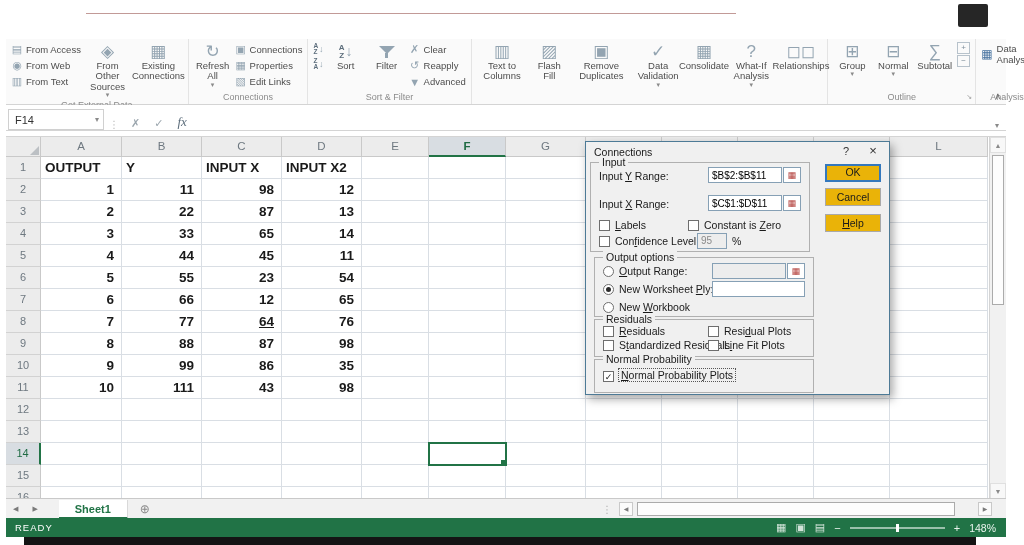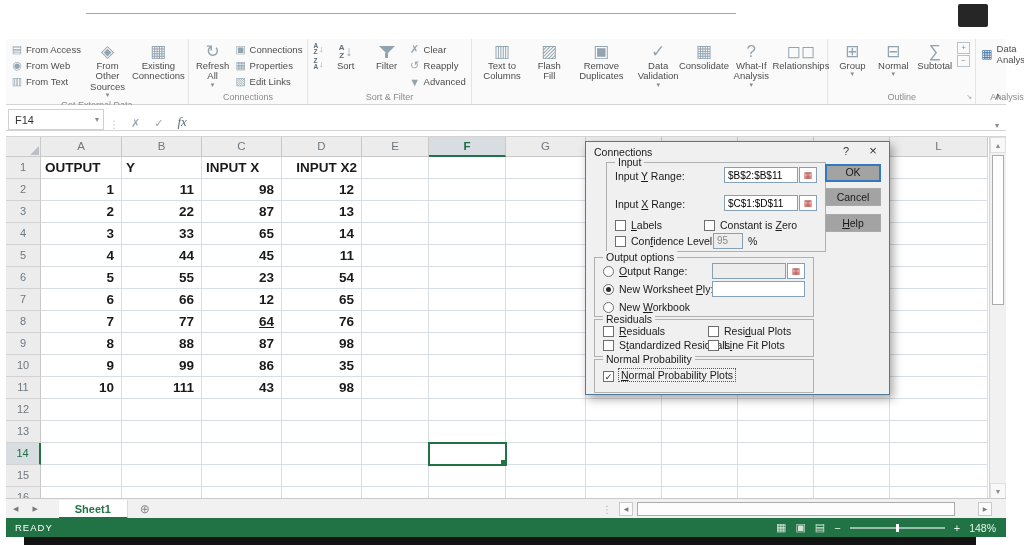--- a/index.html
+++ b/index.html
@@ -75,32 +75,32 @@
   .vs-down{position:absolute;bottom:0;width:100%}
 
   
   .dlg{position:absolute;left:579px;top:4px;width:303px;height:252px;background:#f0f0f0;border:1px solid #4d7a96;
        box-shadow:3px 4px 9px rgba(0,0,0,.35);font-size:10.5px;color:#1a1a1a;z-index:5}
   .dlg-title{position:absolute;left:8px;top:4px}
   .dlg-q{position:absolute;right:36px;top:3px;width:14px;text-align:center;font-size:11px;color:#333}
   .dlg-x{position:absolute;right:9px;top:1px;width:14px;text-align:center;font-size:13px;color:#333}
   .grp{position:absolute;border:1px solid #b0b0b0}
   .grp .lg{position:absolute;top:-7px;left:8px;background:#f0f0f0;padding:0 3px;line-height:12px;white-space:nowrap}
-  .g-input{left:20px;top:20px;width:218px;height:88px}
+  .g-input{left:4px;top:20px;width:218px;height:88px}
   .g-output{left:8px;top:115px;width:218px;height:58px}
   .g-resid{left:8px;top:177px;width:218px;height:36px}
   .g-norm{left:8px;top:217px;width:218px;height:32px}
   .lbl{position:absolute;white-space:nowrap}
   .tb{position:absolute;height:16px;border:1px solid #86a0b5;background:#fff;font-size:10px;line-height:14px;padding:0 3px;box-sizing:border-box;font-family:"Liberation Sans",sans-serif;outline:none}
   .tb.gray{background:#ededed;color:#8a8a8a}
   .rp{position:absolute;width:18px;height:16px;border:1px solid #86a0b5;background:#fff;text-align:center;line-height:15px;font-size:9px;color:#b3403c;box-sizing:border-box}
   .cb{position:absolute;width:11px;height:11px;border:1px solid #6e6e6e;background:#fff;text-align:center;line-height:10px;font-size:9px;box-sizing:border-box;color:#1a1a1a}
   .rd{position:absolute;width:11px;height:11px;border:1px solid #6e6e6e;border-radius:50%;background:#fff;box-sizing:border-box}
   .rd.on::after{content:"";position:absolute;left:2px;top:2px;width:5px;height:5px;border-radius:50%;background:#2b2b2b}
-  .btn{position:absolute;left:239px;width:56px;height:18px;background:#a3a3a3;border:1px solid #a9a9a9;text-align:center;line-height:16px;box-sizing:border-box}
+  .btn{position:absolute;left:239px;width:56px;height:18px;background:#eab308;border:1px solid #a9a9a9;text-align:center;line-height:16px;box-sizing:border-box}
   .btn.ok{top:22px;border:2px solid #3478bd;line-height:13px}
   .btn.cancel{top:46px}
   .btn.help{top:72px}
   .focusbox{outline:1px dotted #555;padding:0 2px}
 
   
   .tabstrip{position:absolute;left:0;top:498px;width:100%;height:20px;background:#f1f1f1;border-top:1px solid #c9c9c9;display:flex;align-items:center;font-size:11px}
   .ts-nav{color:#7a7a7a;font-size:7px;padding:0 7px}
   .sheettab{color:#217346;font-weight:bold;height:19px;line-height:18px;padding:0 16px;background:#fff;border-right:1px solid #d9d9d9;border-bottom:2px solid #217346;box-sizing:border-box;margin-left:14px}
   .addsheet{color:#8a8a8a;font-size:12px;padding:0 12px}
@@ -333,21 +333,21 @@
           <div class="ch" style="width: 76px;">I</div>
           <div class="ch" style="width: 76px;">J</div>
           <div class="ch" style="width: 76px;">K</div>
           <div class="ch" style="width: 98px;">L</div>
         </div>
         <div class="grow">
           <div class="rh">1</div>
           <div class="cell" style="width: 81px;">OUTPUT</div>
           <div class="cell" style="width: 80px;">Y</div>
           <div class="cell" style="width: 80px;">INPUT X</div>
-          <div class="cell" style="width: 80px; text-align: right;">INPUT X2</div>
+          <div class="cell" style="width: 80px;">INPUT X2</div>
           <div class="cell" style="width: 67px;"></div>
           <div class="cell" style="width: 77px;"></div>
           <div class="cell" style="width: 80px;"></div>
           <div class="cell" style="width: 76px;"></div>
           <div class="cell" style="width: 76px;"></div>
           <div class="cell" style="width: 76px;"></div>
           <div class="cell" style="width: 76px;"></div>
           <div class="cell" style="width: 98px;"></div>
         </div>
         <div class="grow">

